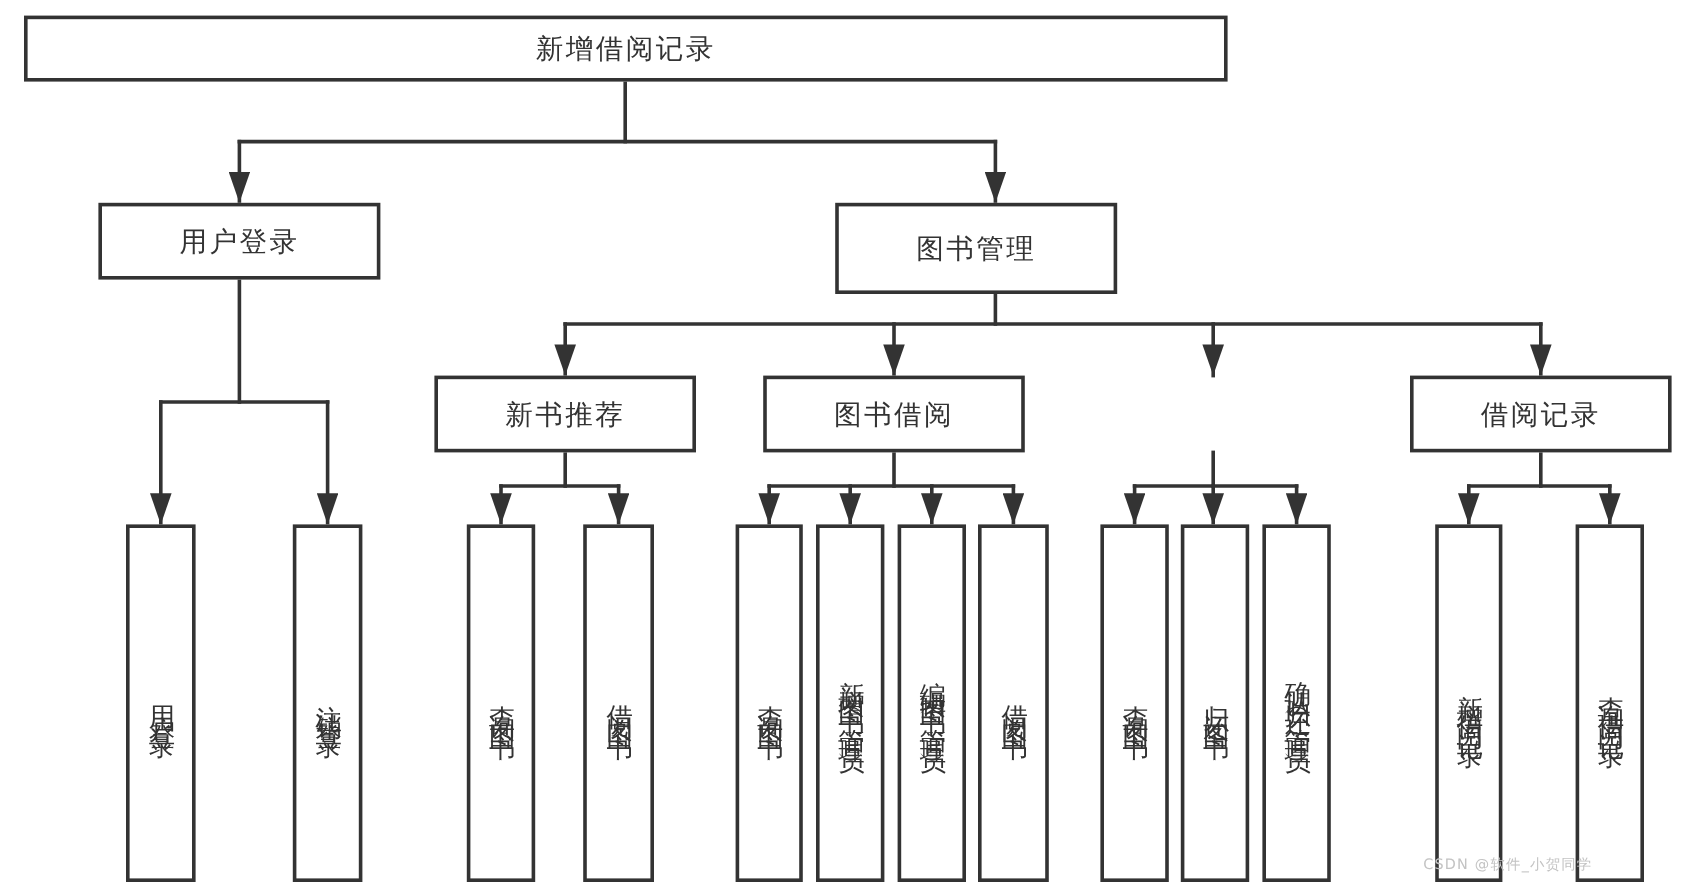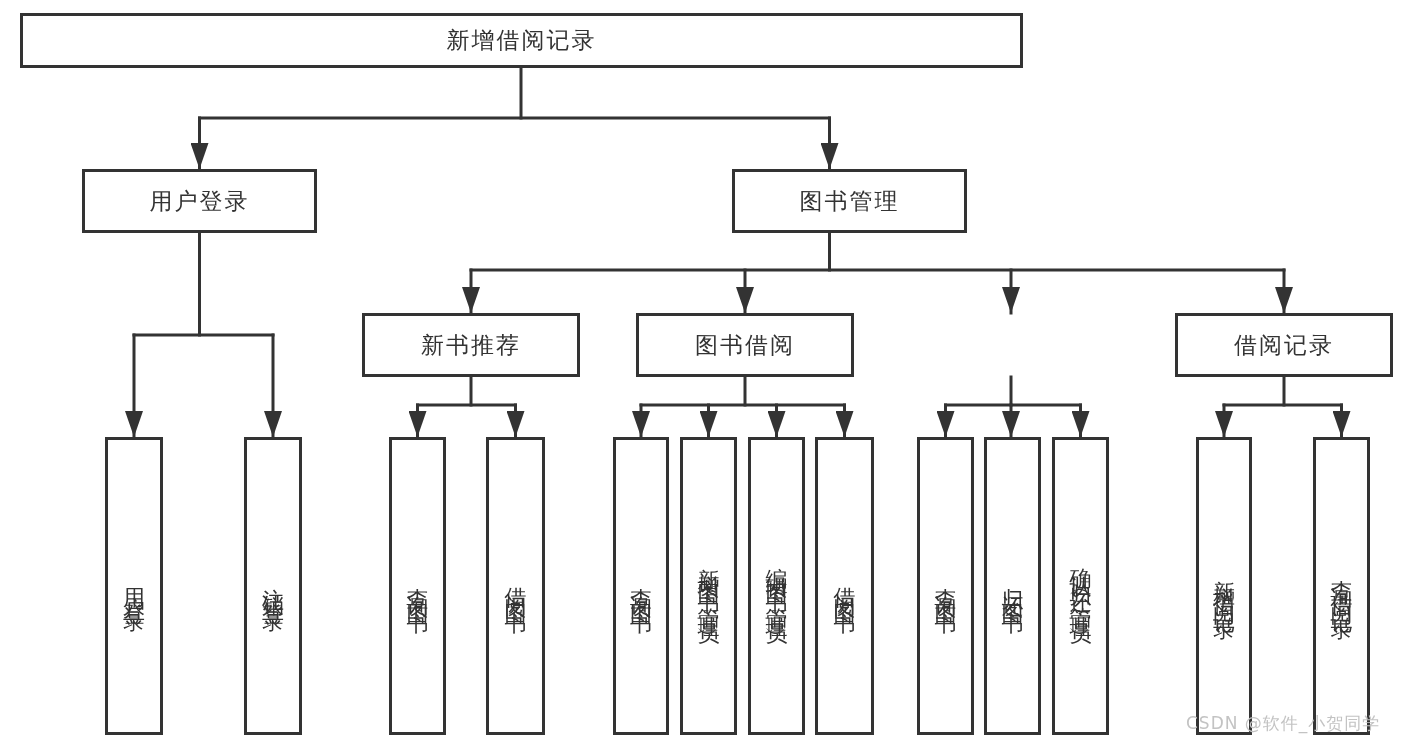--- a/index.html
+++ b/index.html
@@ -14,21 +14,21 @@
     background:#ffffff; color:#333333; display:flex;
     align-items:center; justify-content:center; overflow:hidden;
   }
   .node-h { font-size:23px; letter-spacing:2px; white-space:nowrap; }
   .node-v {
     writing-mode:vertical-rl; text-orientation:mixed;
     font-size:22px; letter-spacing:8px; line-height:1;
   }
   .watermark {
     position:absolute; left:1186px; top:712px; z-index:5;
-    font-size:17px; letter-spacing:1px; color:#c3c3c3; white-space:nowrap;
+    font-size:12px; letter-spacing:1px; color:#c3c3c3; white-space:nowrap;
   }
 </style>
 </head>
 <body>
 
 <div class="canvas">
 
   <svg class="connectors" viewBox="0 0 1405 747" xmlns="http://www.w3.org/2000/svg">
     <defs>
       <marker id="ah" markerUnits="userSpaceOnUse" markerWidth="27" markerHeight="18" refX="26" refY="9" orient="auto">
@@ -73,21 +73,21 @@
 
     <path d="M1284 377 V405"></path>
     <path d="M1224 405 H1341.5"></path>
     <path d="M1224 405 V437" marker-end="url(#ah)"></path>
     <path d="M1341.5 405 V437" marker-end="url(#ah)"></path>
   </svg>
 
   <div class="node node-h" style="left:20px;top:13px;width:1003px;height:55px">新增借阅记录</div>
 
   <div class="node node-h" style="left:82px;top:169px;width:235px;height:64px">用户登录</div>
-  <div class="node node-h" style="left:732px;top:169px;width:235px;height:64px">图书管理</div>
+  <div class="node node-h" style="left:696px;top:169px;width:235px;height:76px">图书管理</div>
 
   <div class="node node-h" style="left:636px;top:313px;width:218px;height:64px">图书借阅</div>
   <div class="node node-h" style="left:362px;top:313px;width:218px;height:64px">新书推荐</div>
   <div class="node node-h" style="left:1175px;top:313px;width:218px;height:64px">借阅记录</div>
 
   <div class="node node-v" style="left:105px;top:437px;width:58px;height:298px">用户登录</div>
   <div class="node node-v" style="left:244px;top:437px;width:58px;height:298px">注销登录</div>
 
   <div class="node node-v" style="left:389px;top:437px;width:57px;height:298px">查询图书</div>
   <div class="node node-v" style="left:486px;top:437px;width:59px;height:298px">借阅图书</div>

